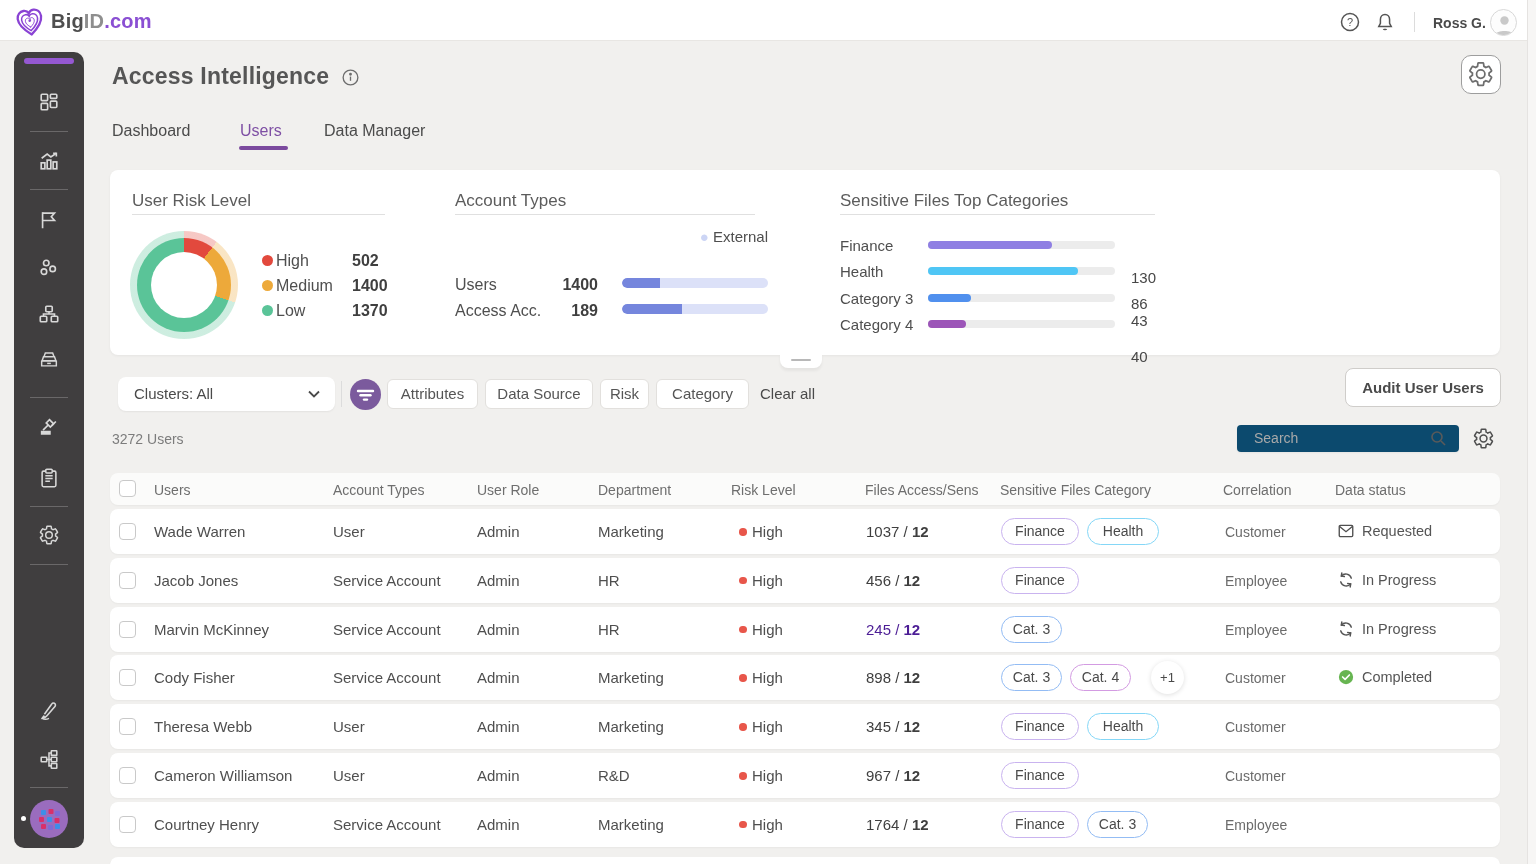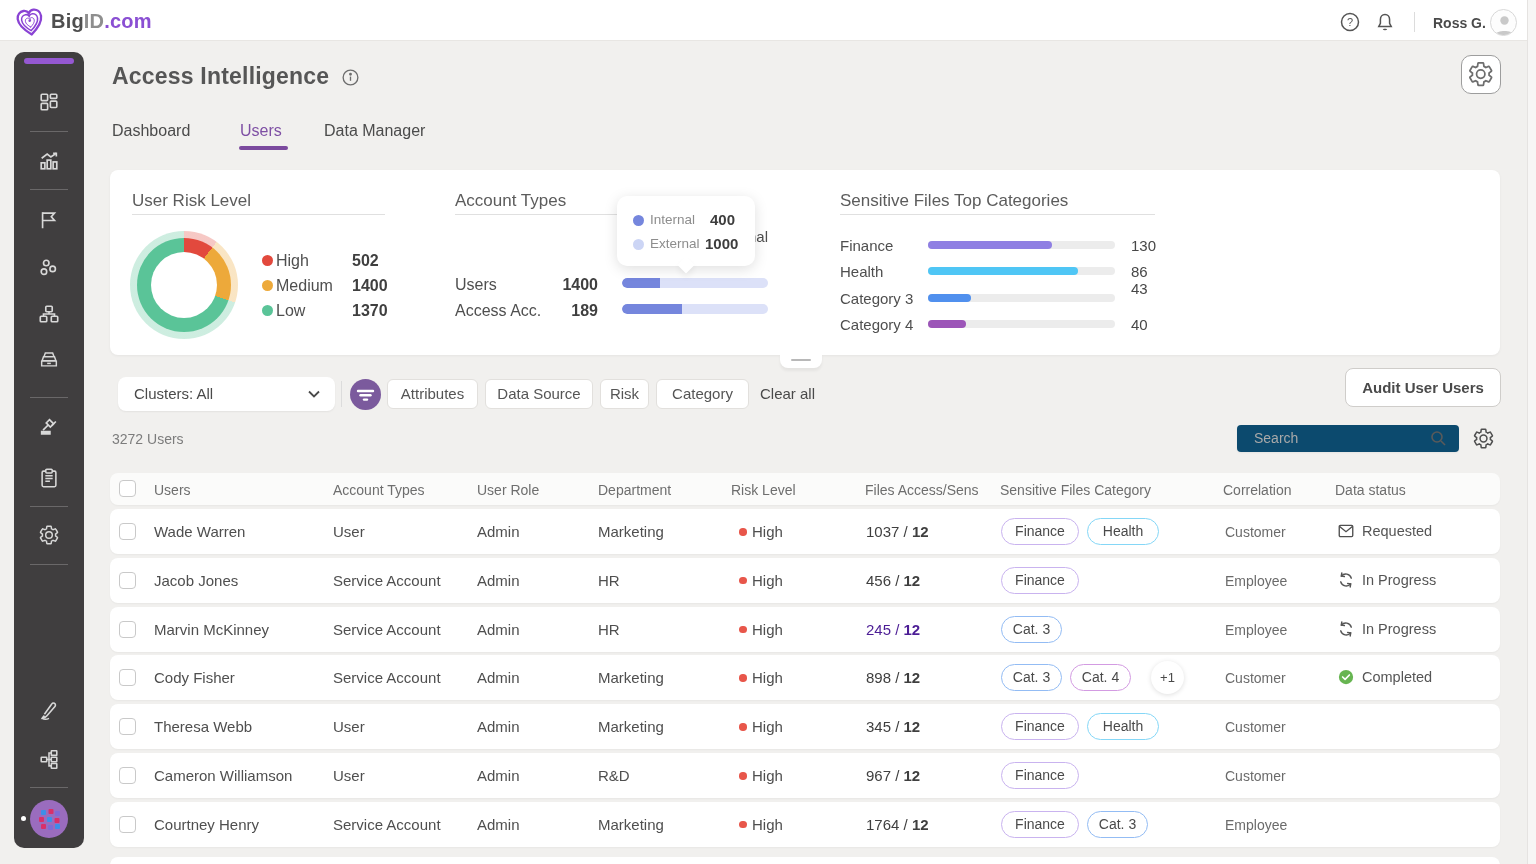--- a/index.html
+++ b/index.html
@@ -59,21 +59,21 @@
   box-shadow:0 3px 14px rgba(0,0,0,0.13); z-index:5; }
 #tooltip:after { content:""; position:absolute; left:63px; bottom:-5px; width:12px; height:12px; background:#fff; transform:rotate(45deg); box-shadow:3px 3px 6px rgba(0,0,0,0.06); }
 .tt-dot { position:absolute; left:16px; width:11px; height:11px; border-radius:50%; }
 .tt-lbl { position:absolute; left:33px; font-size:13.5px; color:#8d8d8d; }
 .tt-val { position:absolute; font-size:15px; font-weight:bold; color:#3d3d3d; }
 
 
 .sf-label { position:absolute; left:730px; font-size:15px; color:#4f4f4f; }
 .sf-track { position:absolute; left:818px; width:187px; height:8px; border-radius:4px; background:#ececec; }
 .sf-fill { position:absolute; left:0; top:0; height:8px; border-radius:4px; }
-.sf-val { position:absolute; left:1021px; font-size:15px; color:#474747; }
+.sf-val { position:absolute; left:1021px; font-size:15px; color:#474747;margin-top:32px; }
 
 #collapse { position:absolute; left:670px; top:183px; width:42px; height:15px; background:#fff; border-radius:0 0 8px 8px; box-shadow:0 3px 3px rgba(0,0,0,0.05); }
 #collapse:after { content:""; position:absolute; left:11px; top:6px; width:20px; height:2px; background:#b8b8b8; border-radius:1px; }
 
 
 #clusters { position:absolute; left:118px; top:377px; width:217px; height:34px; background:#fff; border-radius:8px; box-shadow:0 1px 2px rgba(0,0,0,0.06); font-size:15px; color:#4a4a4a; line-height:34px; padding-left:16px; }
 #fdiv { position:absolute; left:341px; top:381px; width:1px; height:26px; background:#dcdcdc; }
 #fcircle { position:absolute; left:350px; top:379px; width:31px; height:31px; border-radius:50%; background:#7b5a9d; }
 .chip { position:absolute; top:379px; height:30px; background:#fff; border:1px solid #e2e0dd; border-radius:6px; font-size:15px; color:#555; line-height:28px; text-align:center; }
 #clearall { position:absolute; left:760px; top:385px; font-size:15px; color:#4a4a4a; }
@@ -252,28 +252,20 @@
   <span class="at-label" style="left:345px; top:106px">Users</span>
   <span class="at-val" style="left:438px; top:106px">1400</span>
   <div class="at-bar" style="top:108px">
       <div class="at-fill" style="width:38px"></div>
     </div>
   <span class="at-label" style="left:345px; top:132px">Access Acc.</span>
   <span class="at-val" style="left:438px; top:132px">189</span>
   <div class="at-bar" style="top:134px">
       <div class="at-fill" style="width:60px"></div>
     </div>
-  <div id="tooltip">
-    <div class="tt-dot" style="top:19px; background:#7586dd"></div>
-    <span class="tt-lbl" style="top:16px">Internal</span>
-    <span class="tt-val" style="left:93px; top:15px">400</span>
-    <div class="tt-dot" style="top:43px; background:#ccd5f5"></div>
-    <span class="tt-lbl" style="top:40px">External</span>
-    <span class="tt-val" style="left:88px; top:39px">1000</span>
-  </div>
 
   <span class="card-title" style="left:730px">Sensitive Files Top Categories</span>
   <div class="card-line" style="left:730px; width:315px"></div>
   <span class="sf-label" style="top:67px">Finance</span>
   <div class="sf-track" style="top:71px">
       <div class="sf-fill" style="width:124px; background:#8f7fe3"></div>
     </div>
   <span class="sf-val" style="top:67px">130</span>
   <span class="sf-label" style="top:93px">Health</span>
   <div class="sf-track" style="top:97px">

